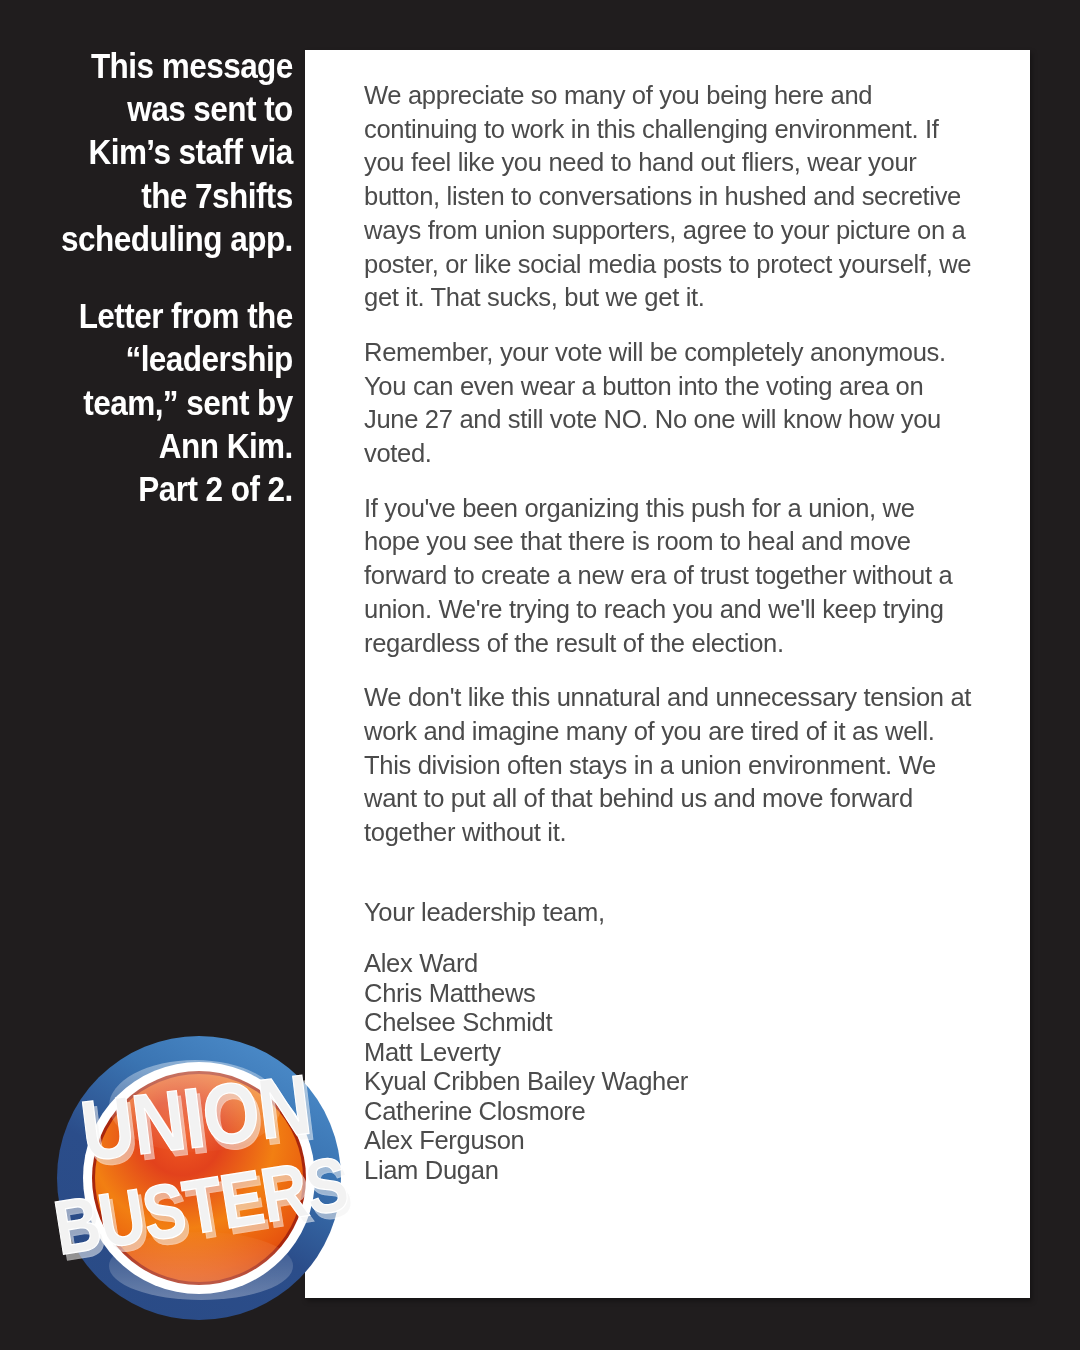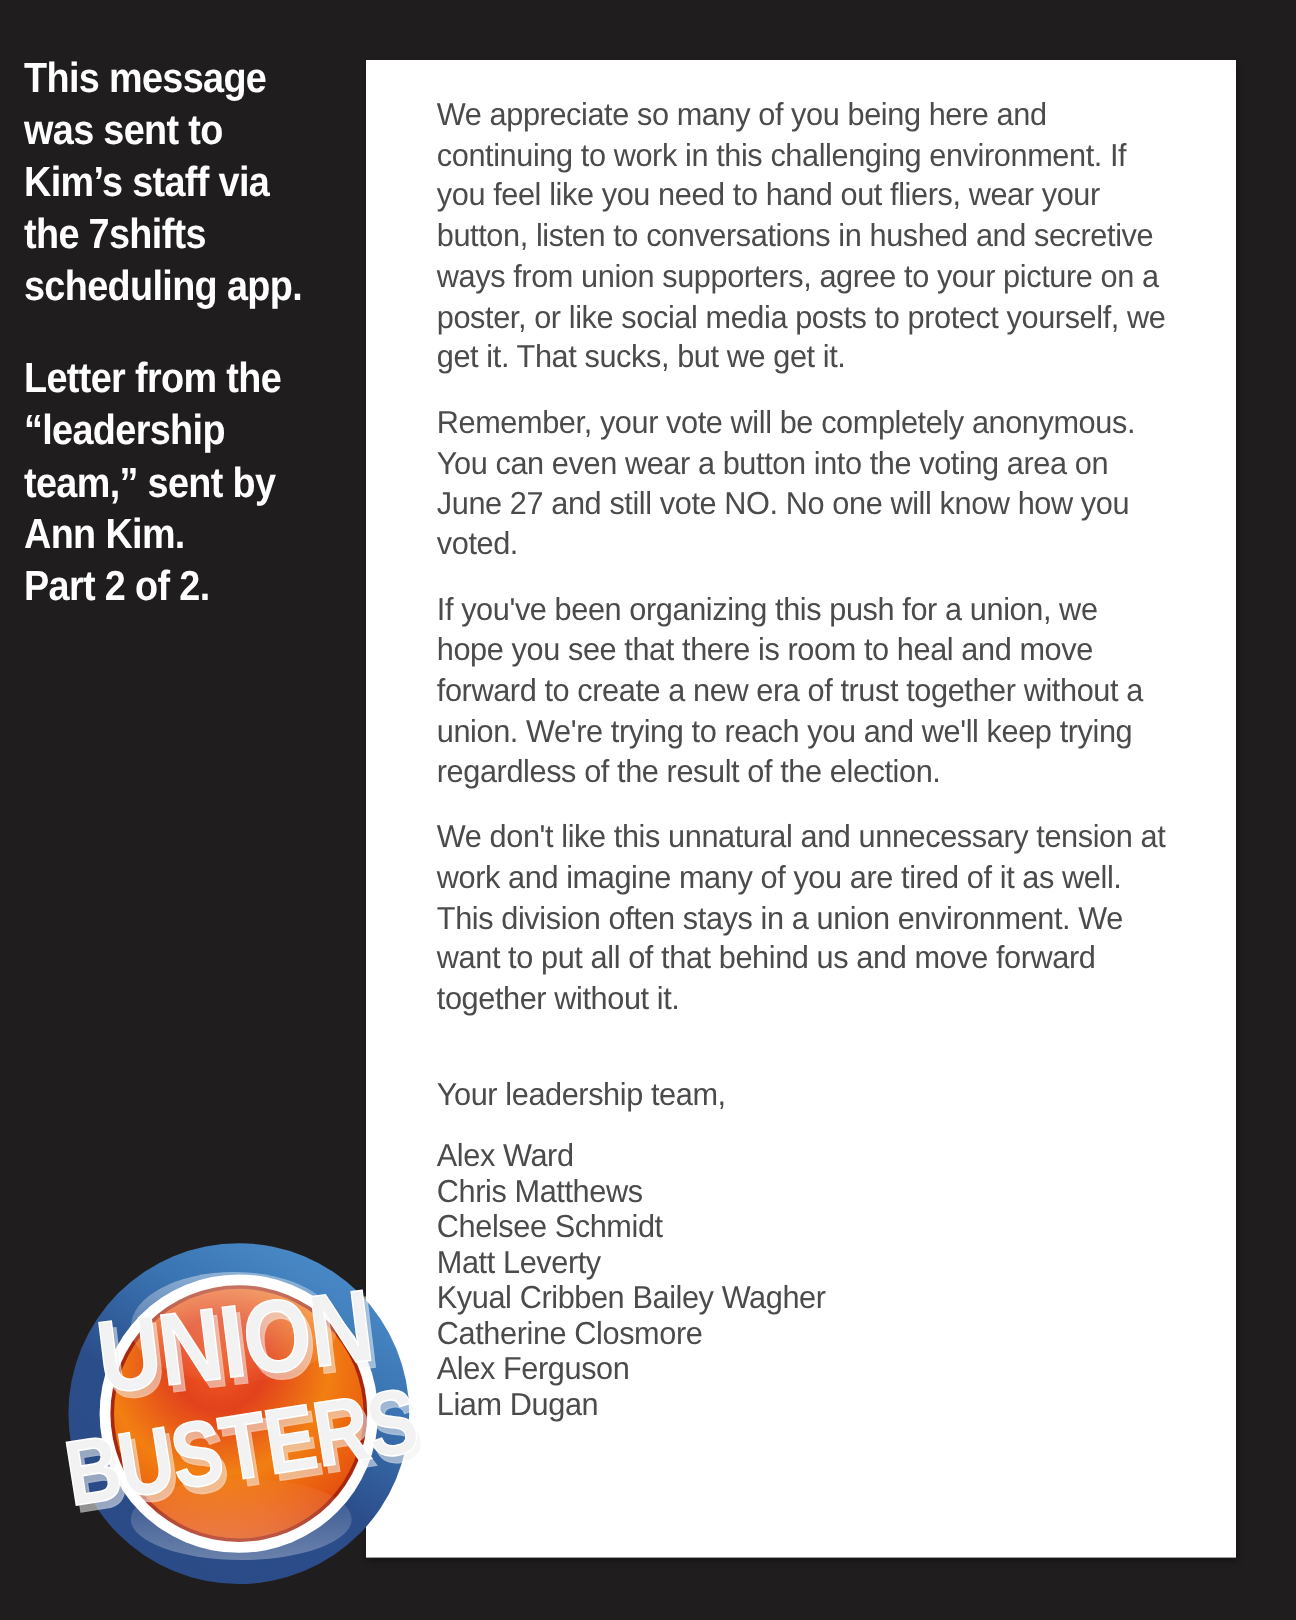--- a/index.html
+++ b/index.html
@@ -11,24 +11,25 @@
     height: 1350px;
     background: #201d1e;
     font-family: "Liberation Sans", sans-serif;
     overflow: hidden;
     position: relative;
   }
 
   
   #headline-column {
     position: absolute;
-    left: 20px;
+    left: 30px;
     top: 44px;
     width: 262px;
     z-index: 5;
+    text-align: right;
   }
   .headline-block {
     color: #ffffff;
     font-weight: bold;
     font-size: 35px;
     line-height: 1.235;
     letter-spacing: -0.6px;
     transform: scaleX(0.90);
     transform-origin: left top;
     width: 292px;

